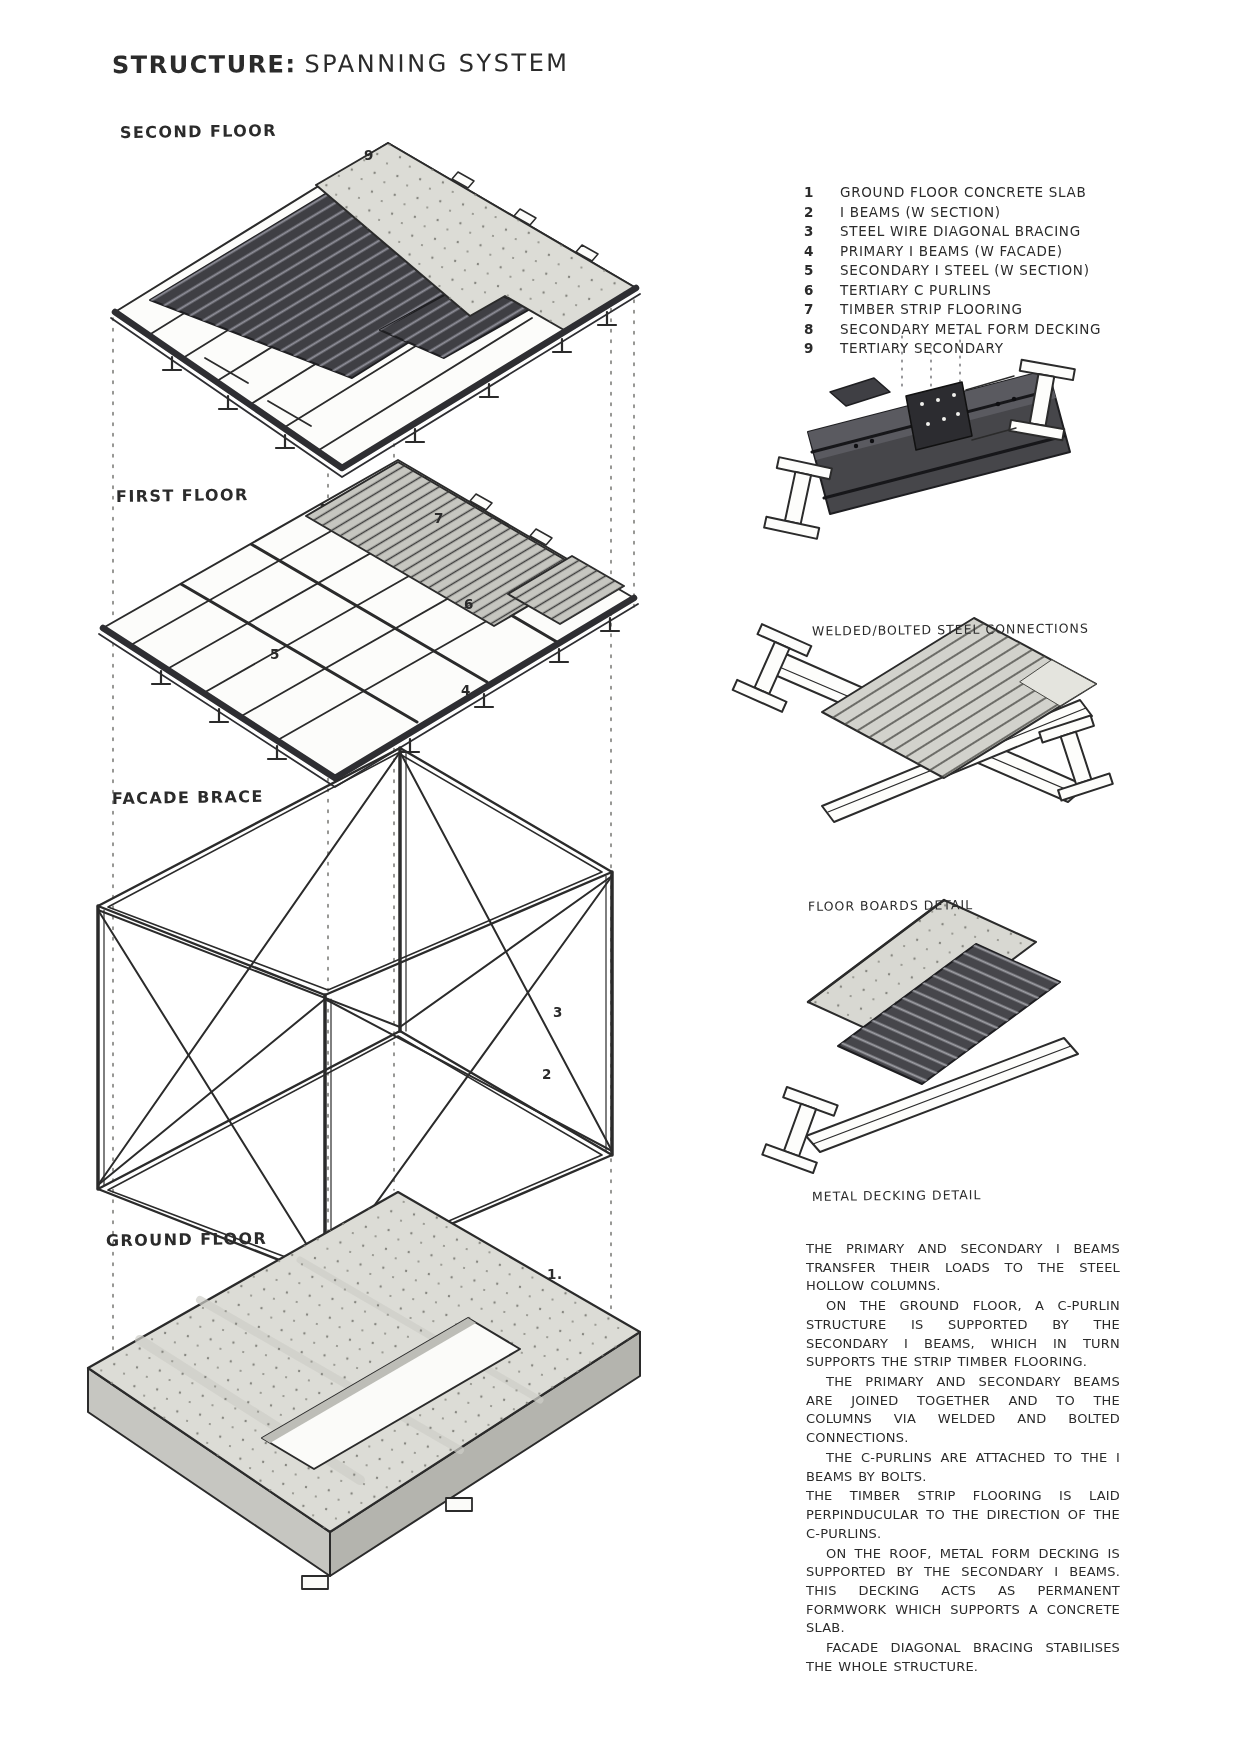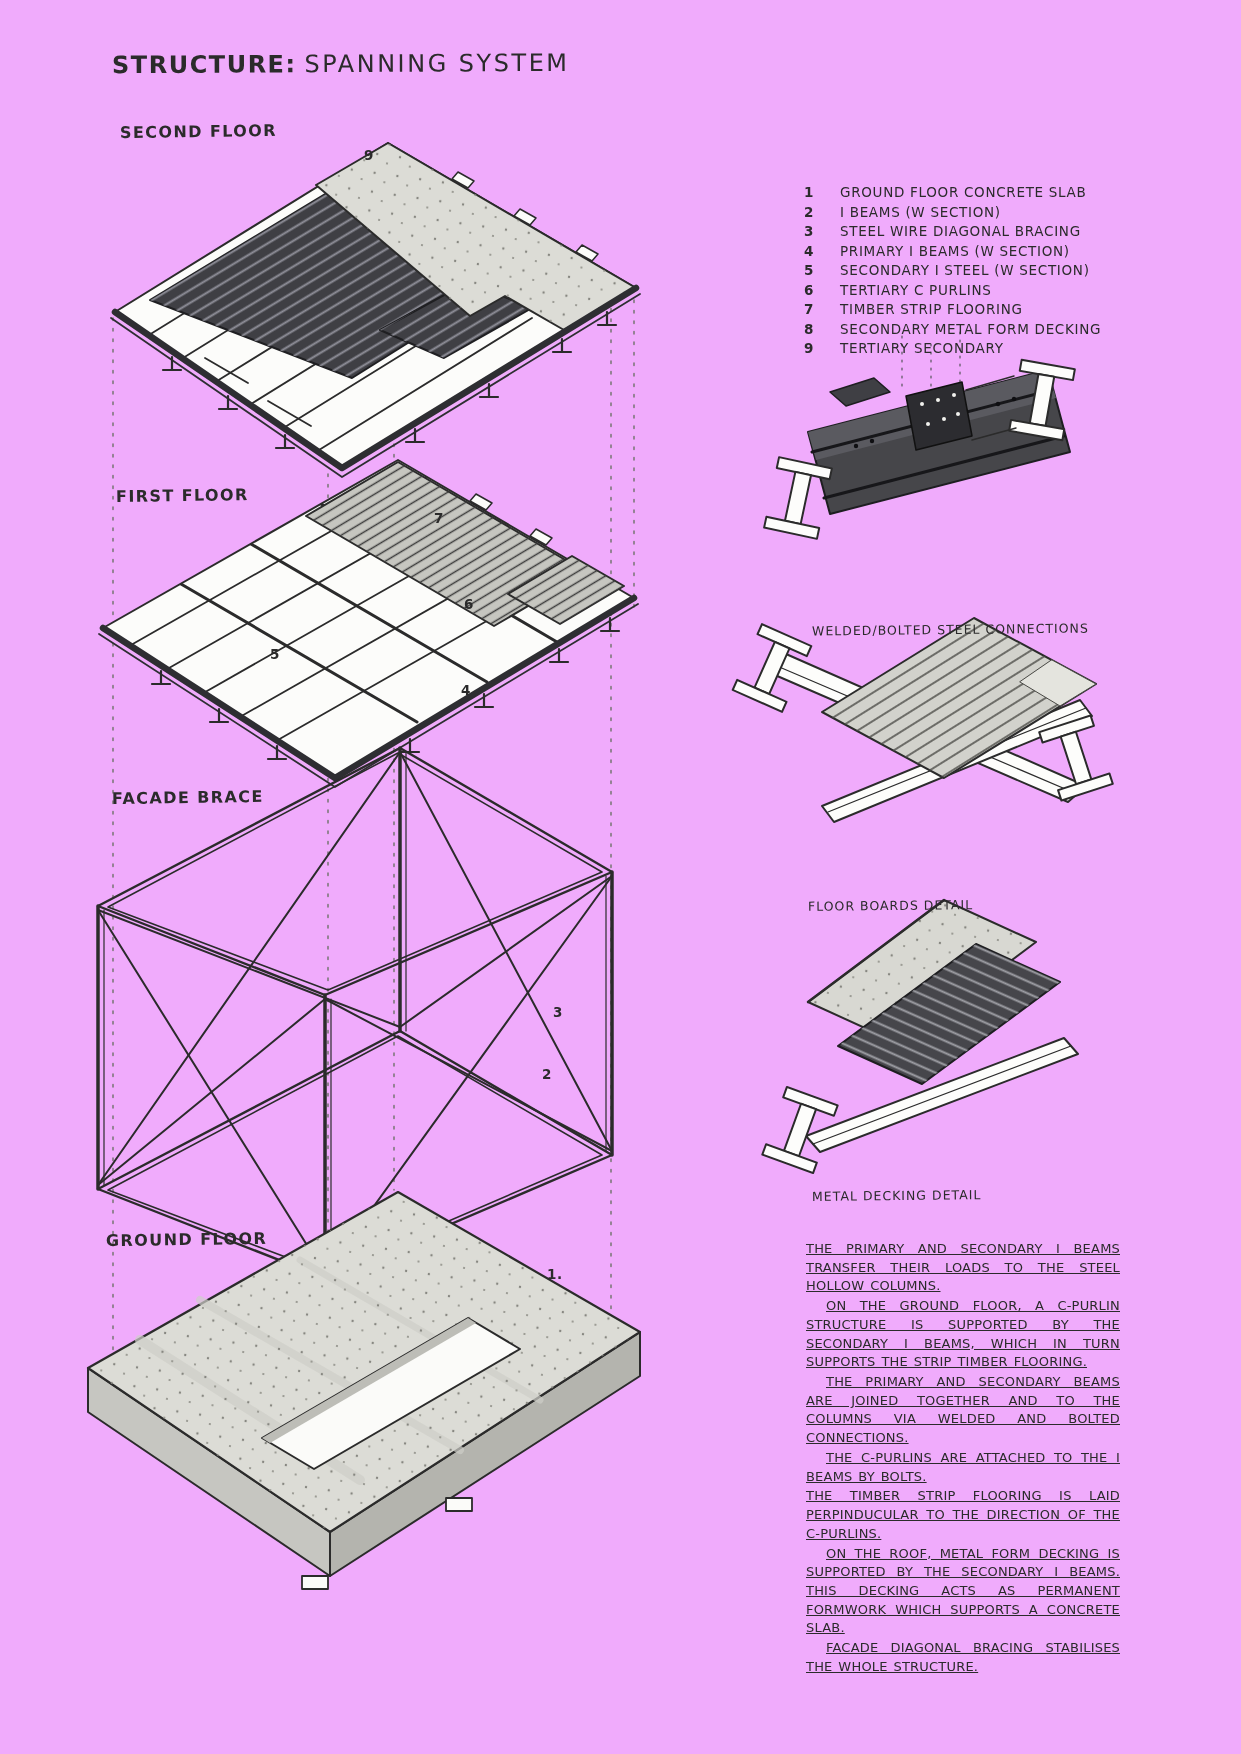--- a/index.html
+++ b/index.html
@@ -1,32 +1,32 @@
 <!DOCTYPE html>
 <html><head>
 <meta charset="utf-8">
 <style>
   html,body{margin:0;padding:0;background:#eceae6;}
-  .sheet{position:relative;width:1241px;height:1754px;background:#f0abfc;overflow:hidden;
+  .sheet{position:relative;width:1241px;height:1754px;background:#ffffff;overflow:hidden;
          font-family:"DejaVu Sans",sans-serif;color:#2b2b2b;}
   .abs{position:absolute;}
   svg.draw{position:absolute;left:0;top:0;width:1241px;height:1754px;}
   .title{left:112px;top:50px;font-size:24px;white-space:nowrap;transform:rotate(-0.3deg);}
   .title .prefix{font-weight:bold;letter-spacing:1.5px;}
   .title .rest{letter-spacing:2.5px;margin-left:8px;}
   .floor-label{font-size:16px;font-weight:bold;letter-spacing:1.4px;transform:rotate(-0.8deg);white-space:nowrap;}
   .callout{font-size:13.5px;font-weight:bold;letter-spacing:0.5px;}
   .legend{left:804px;top:183px;width:330px;}
   .legend .row{display:flex;line-height:19.5px;font-size:13.5px;letter-spacing:0.7px;}
   .legend .num{width:36px;flex:0 0 36px;font-weight:bold;}
   .legend .lab{white-space:nowrap;text-align:right;}
   .caption{font-size:12.5px;letter-spacing:1px;white-space:nowrap;transform:rotate(-0.6deg);}
   .notes{left:806px;top:1240px;width:314px;font-size:13px;line-height:1.44;
          letter-spacing:0.2px;word-spacing:1.5px;text-align:justify;}
-  .notes p{margin:0 0 1px 0;text-decoration:underline;}
+  .notes p{margin:0 0 1px 0;}
   .notes p.ind{text-indent:20px;}
 </style>
 </head>
 <body>
 
 <div class="sheet">
 
   <svg class="draw" viewBox="0 0 1241 1754" stroke-linecap="round" stroke-linejoin="round">
     <defs>
       <pattern id="corrA" width="12" height="11" patternUnits="userSpaceOnUse" patternTransform="rotate(-31)">
@@ -281,21 +281,21 @@
     <div class="row">
         <span class="num">2</span>
         <span class="lab">I BEAMS (W SECTION)</span>
       </div>
     <div class="row">
         <span class="num">3</span>
         <span class="lab">STEEL WIRE DIAGONAL BRACING</span>
       </div>
     <div class="row">
         <span class="num">4</span>
-        <span class="lab">PRIMARY I BEAMS (W SECTION)</span>
+        <span class="lab">PRIMARY I BEAMS (W FACADE)</span>
       </div>
     <div class="row">
         <span class="num">5</span>
         <span class="lab">SECONDARY I STEEL (W SECTION)</span>
       </div>
     <div class="row">
         <span class="num">6</span>
         <span class="lab">TERTIARY C PURLINS</span>
       </div>
     <div class="row">

